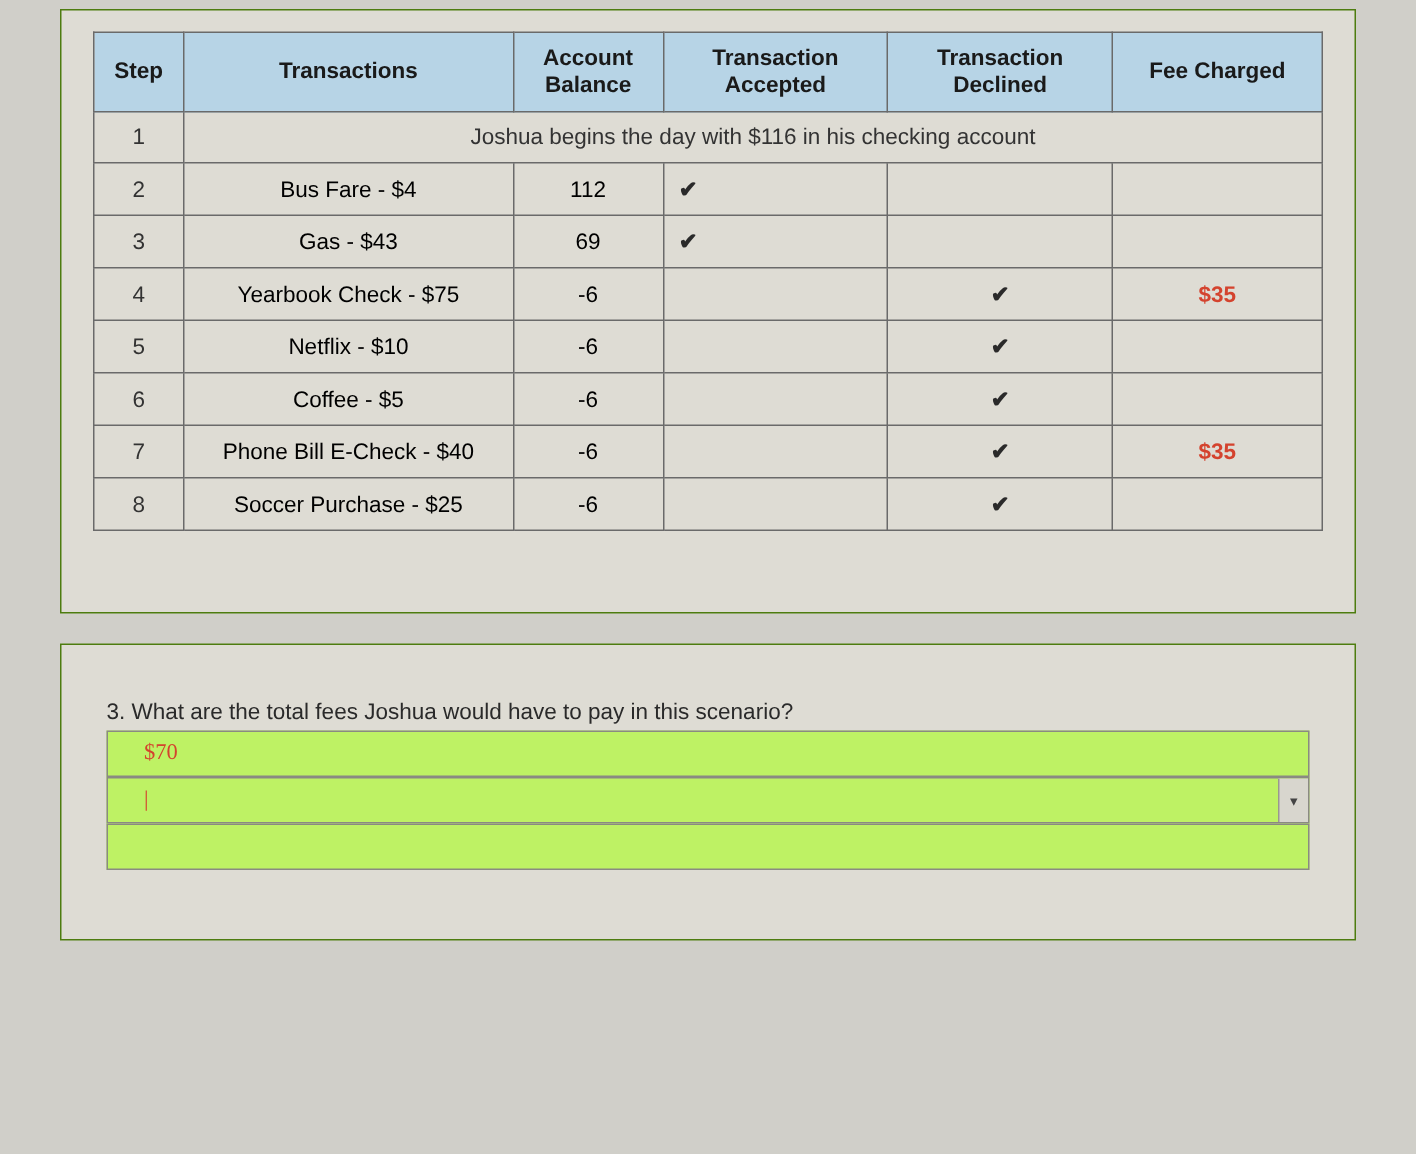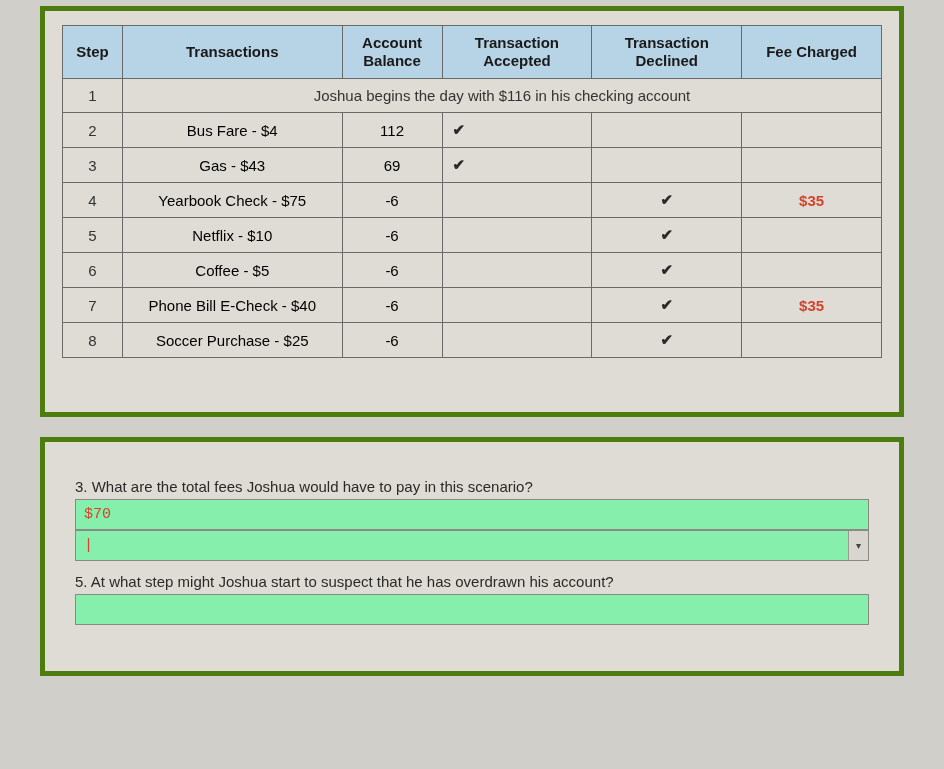--- a/index.html
+++ b/index.html
@@ -1,37 +1,37 @@
 <!DOCTYPE html>
 <html><head>
 <meta charset="utf-8">
 <style>
   html,body{margin:0;padding:0;width:944px;height:769px;background:#d0cfc9;font-family:"Segoe UI",Arial,sans-serif;color:#2a2a2a;box-sizing:border-box}
   *{box-sizing:border-box}
-  .sheet{background:#dedcd4;border:5px solid #4d7c0f;margin:6px 40px 0 40px;padding:0 0 24px 0}
+  .sheet{background:#dedcd4;border:1px solid #4d7c0f;margin:6px 40px 0 40px;padding:0 0 24px 0}
   .topgap{height:6px}
   table.grid{border-collapse:collapse;width:820px;margin:8px auto 0 auto;font-size:15px;color:#2a2a2a}
   table.grid th,table.grid td{border:1px solid #6a6a6a;padding:8px 6px;text-align:center;vertical-align:middle}
   table.grid th{background:#b7d4e6;font-weight:700;font-size:15px;color:#1a1a1a;line-height:1.2}
   table.grid td.step{font-weight:400;color:#333}
   .red{color:#000000;font-weight:400}
   .fee{color:#d4432e;font-weight:700}
   .begin-row td{font-size:15px;color:#333}
   .chk{font-weight:700;color:#2a2a2a}
   
   col.c-step{width:60px}
   col.c-trans{width:220px}
   col.c-bal{width:100px}
   col.c-acc{width:150px}
   col.c-dec{width:150px}
   col.c-fee{width:140px}
   .spacer{height:30px}
   .qarea{padding:24px 30px 0 30px}
   .qtext{font-size:15px;color:#2a2a2a;margin:12px 0 4px 0}
-  .answerbox{width:100%;border:1px solid #8a8a82;background:#86efac;padding:6px 8px;font-size:15px;color:#d4432e;font-family:Liberation Mono, monospace}
+  .answerbox{width:100%;border:1px solid #8a8a82;background:#bef264;padding:6px 24px;font-size:15px;color:#d4432e;font-family:Liberation Serif, serif}
   .selwrap{position:relative}
   .selarrow{position:absolute;right:1px;top:1px;bottom:1px;width:20px;background:#d8d6ce;border-left:1px solid #9a988f;display:flex;align-items:center;justify-content:center;font-size:10px;color:#444}
   .cursor{color:#d4432e}
 </style>
 </head>
 <body>
 
 <div class="sheet">
   <div class="topgap"></div>
 
@@ -127,18 +127,17 @@
   <div class="qarea">
 
     <div class="qtext">3. What are the total fees Joshua would have to pay in this scenario?</div>
     <input class="answerbox" readonly="" value="$70" style="">
 
     <div class="selwrap">
       <input class="answerbox cursor" value="|" style="">
       <div class="selarrow">▾</div>
     </div>
 
-    <div class="qtext">5. At what step might Joshua start to suspect that he has overdrawn his account?</div>
     <input class="answerbox" value="" style="">
 
     <div style="height:22px"></div>
   </div>
 </div>
 
 </body></html>

